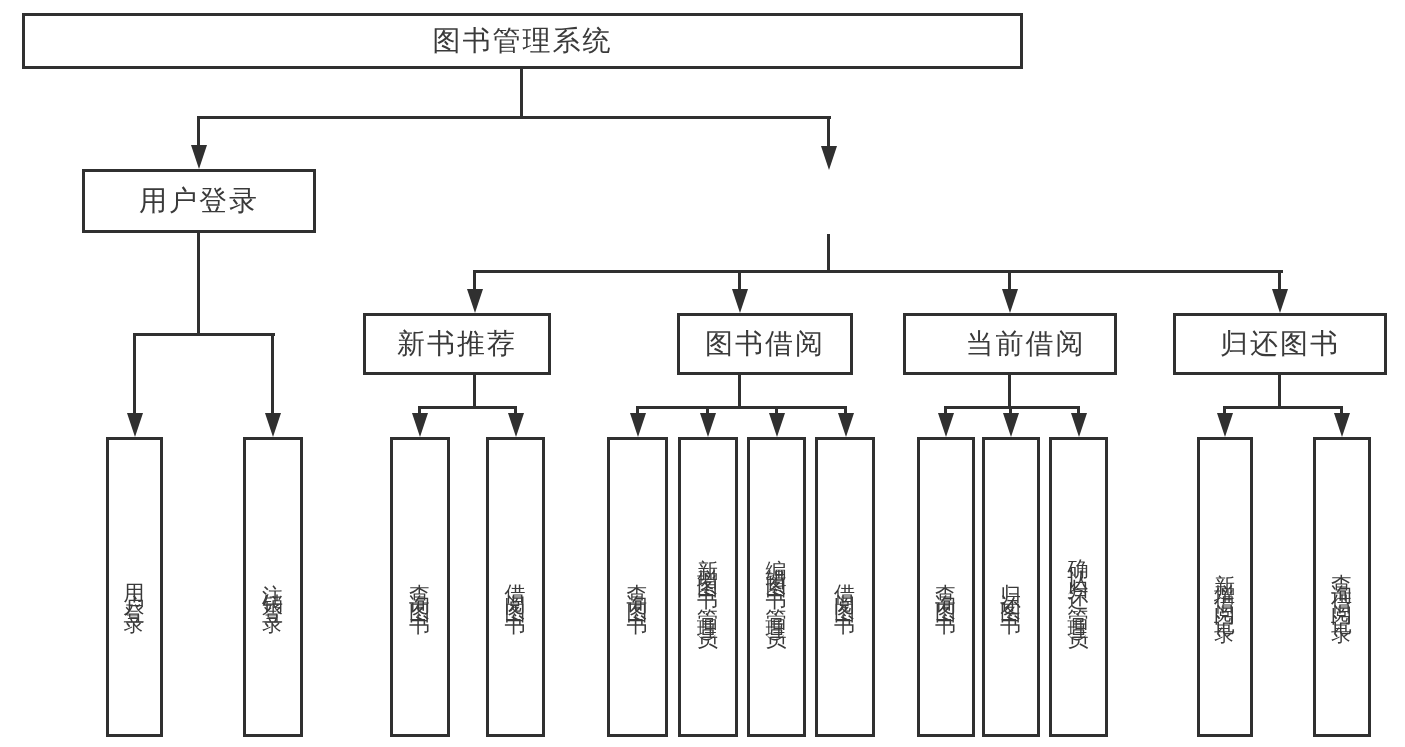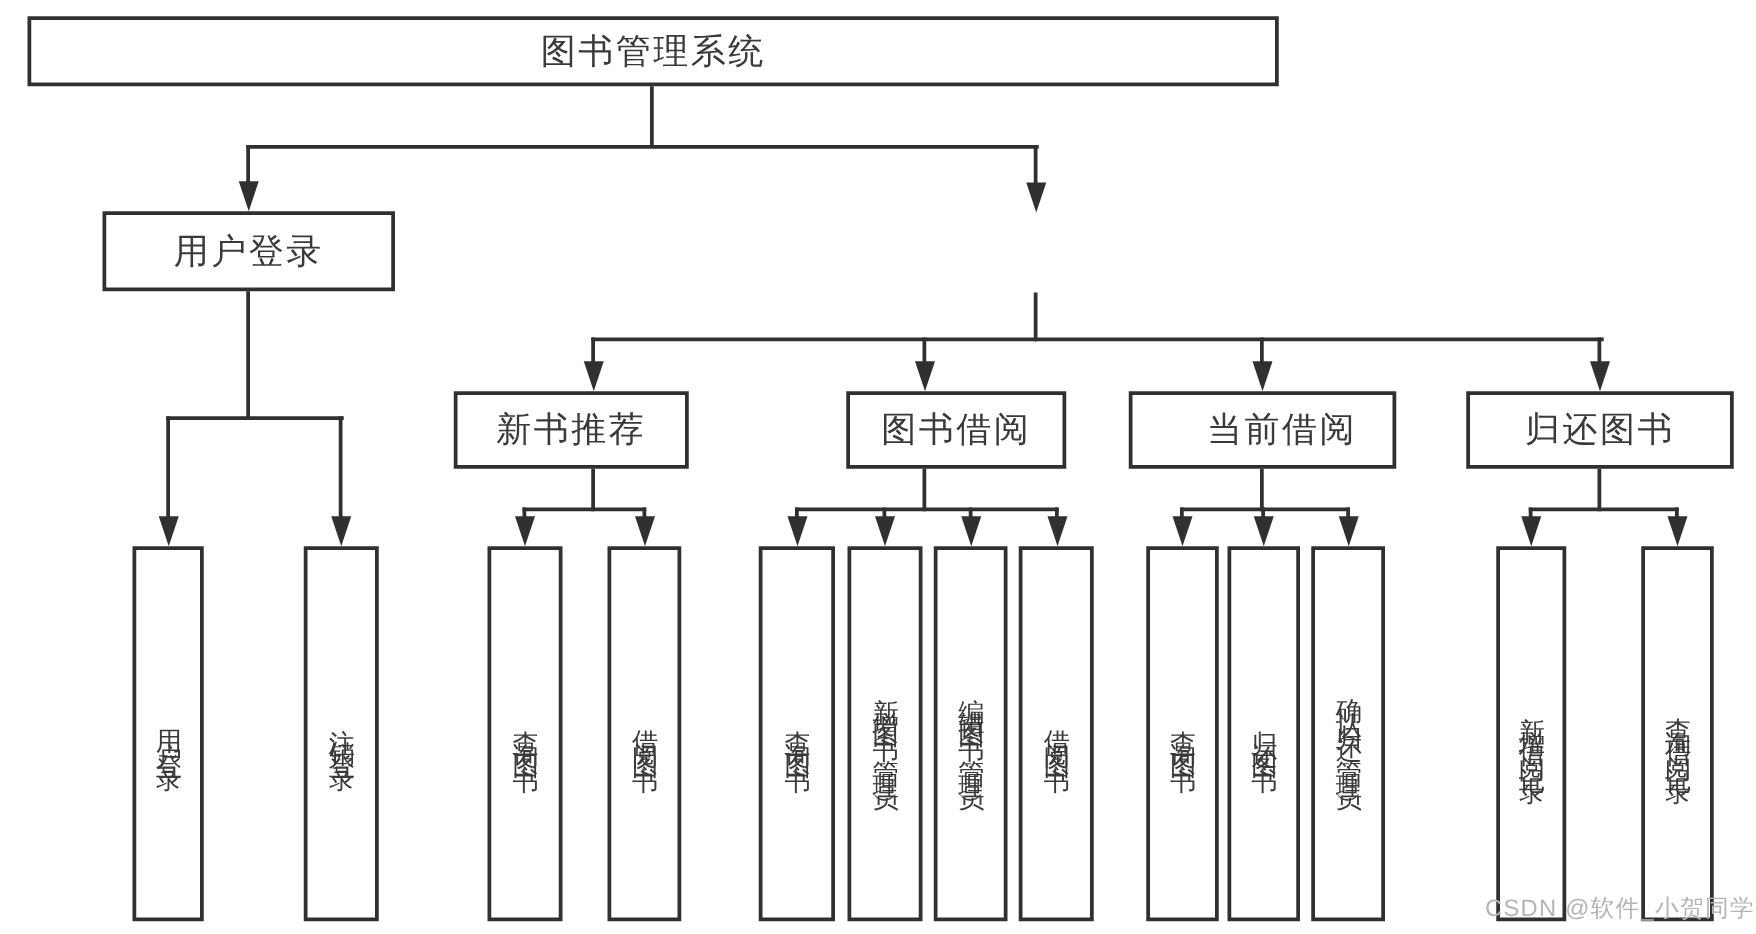--- a/index.html
+++ b/index.html
@@ -121,15 +121,14 @@
   <div class="vline" style="left:1077px;top:406px;height:10px;"></div>
   <div class="arrow" style="left:1071px;top:413px;"></div>
 
   <div class="vline" style="left:1278px;top:375px;height:34px;"></div>
   <div class="hline" style="left:1223px;top:406px;width:120px;"></div>
   <div class="vline" style="left:1223px;top:406px;height:10px;"></div>
   <div class="arrow" style="left:1217px;top:413px;"></div>
   <div class="vline" style="left:1340px;top:406px;height:10px;"></div>
   <div class="arrow" style="left:1334px;top:413px;"></div>
 
-  <div class="watermark">CSDN @软件_小贺同学</div>
 
 </div>
 
 </body></html>

